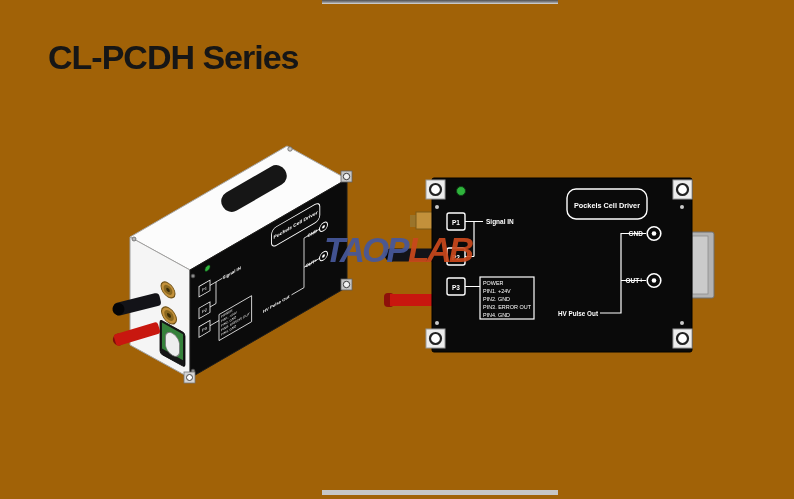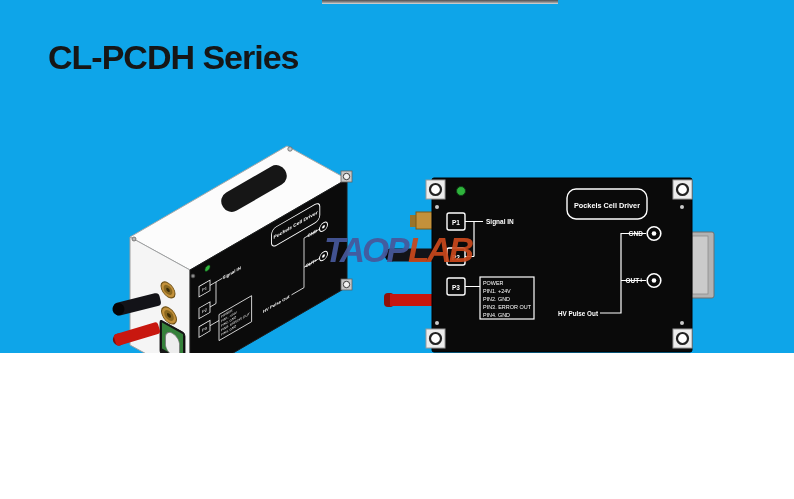--- a/index.html
+++ b/index.html
@@ -1,16 +1,16 @@
 <!DOCTYPE html>
 <html><head>
 <meta charset="utf-8">
 <style>
   html,body{margin:0;padding:0;background:#ffffff;}
-  .canvas{position:relative;width:794px;height:353px;background:#0ea5e9;overflow:hidden;
+  .canvas{position:relative;width:794px;height:499px;background:#a16207;overflow:hidden;
           font-family:"Liberation Sans",sans-serif;}
   .top-bar{position:absolute;left:322px;top:0;width:236px;height:4px;
            background:linear-gradient(180deg,#505052 0%,#8d8d8f 55%,#dedede 100%);}
   .bottom-bar{position:absolute;left:322px;top:490px;width:236px;height:5px;background:#c6c6c6;}
   .title{position:absolute;left:48px;top:40px;font-size:34px;font-weight:bold;
          letter-spacing:-1px;color:#161616;line-height:1;}
   svg{position:absolute;}
   svg text{font-family:"Liberation Sans",sans-serif;}
   .dev-iso{left:100px;top:140px;}
   .dev-front{left:380px;top:156px;}

